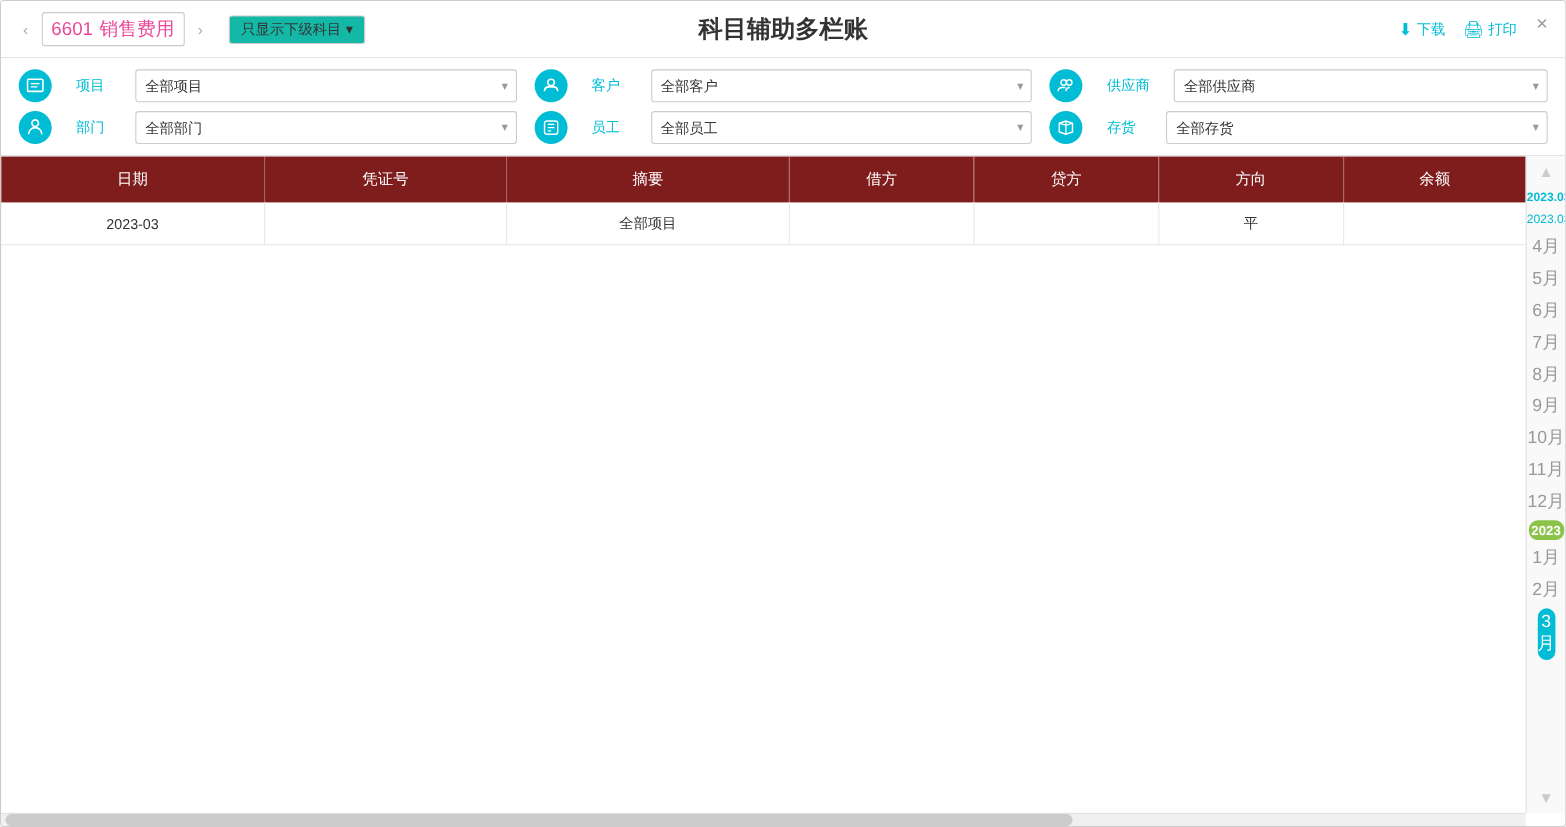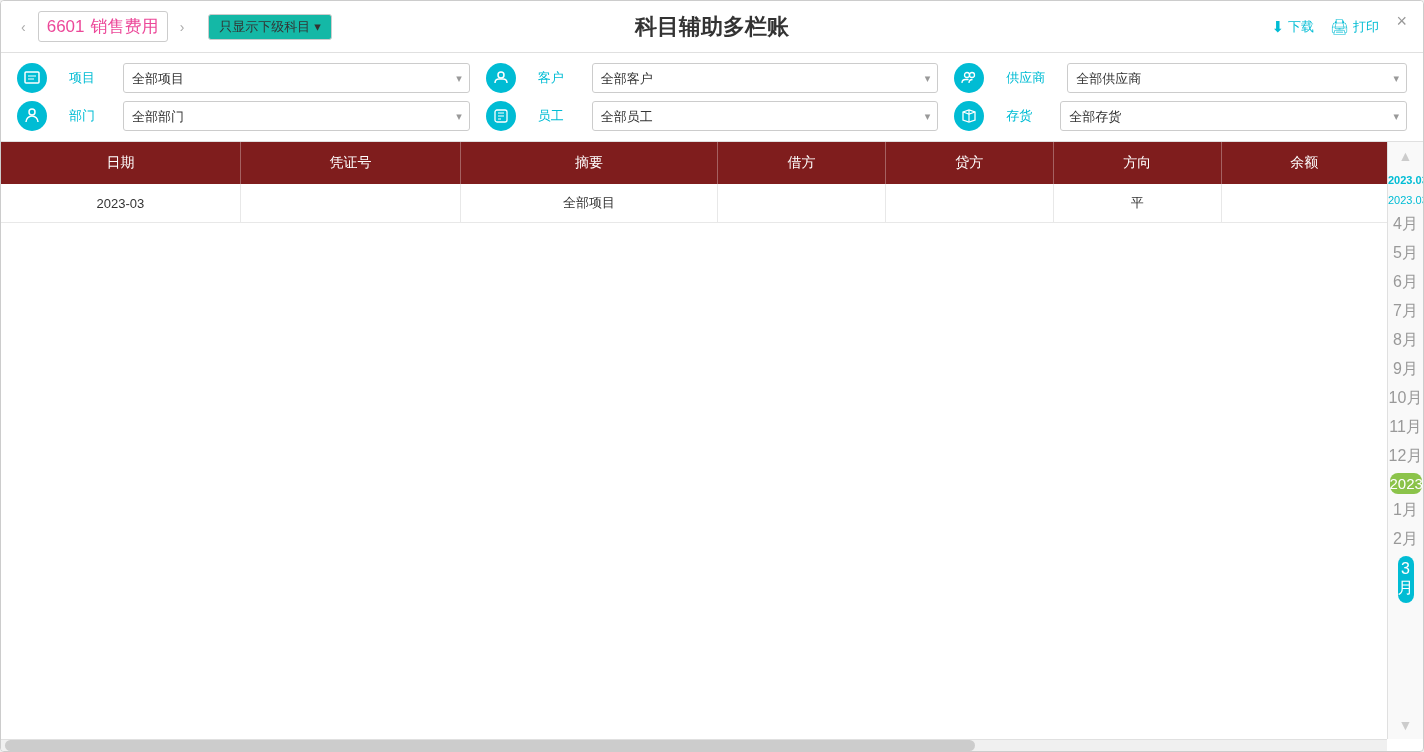--- a/index.html
+++ b/index.html
@@ -241,22 +241,22 @@
       background: #00bcd4;
       color: white;
       border-radius: 12px;
       width: 16px;
       margin: 2px auto;
     }
     .timeline-item.year-badge {
       background: #8bc34a;
       color: white;
       border-radius: 8px;
-      font-size: 15px;
-      font-weight: normal;
+      font-size: 12px;
+      font-weight: bold;
       width: 32px;
       margin: 2px auto;
       padding: 2px 0;
     }
     
     .scroll-bar-container {
       height: 12px;
       background: #f0f0f0;
       border-top: 1px solid #e0e0e0;
     }

